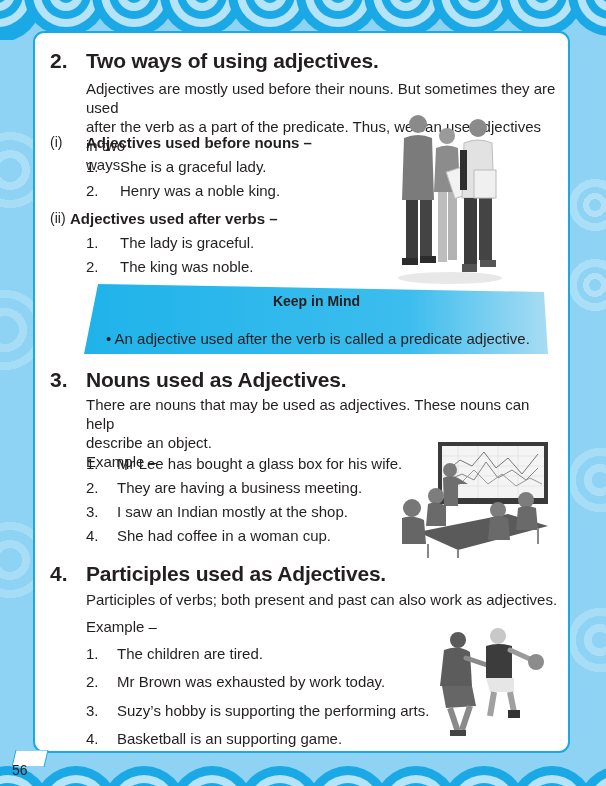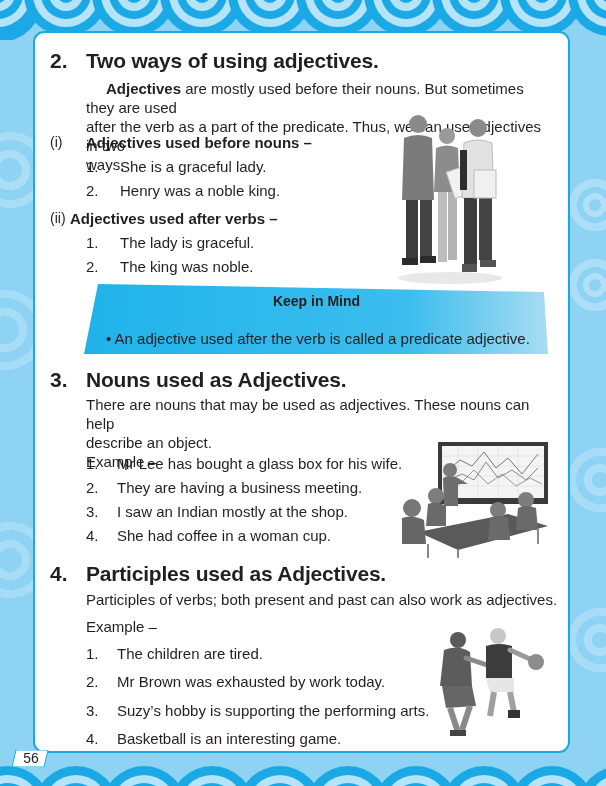--- a/index.html
+++ b/index.html
@@ -31,37 +31,37 @@
     position: absolute; left: 33px; top: 31px; width: 537px; height: 722px;
     background: #ffffff; border: 2px solid #1ba9e6; border-radius: 11px;
     box-sizing: border-box;
   }
   .sec-title {
     position: absolute; font-weight: bold; font-size: 21px; letter-spacing: -0.2px;
     color: #231f20;
   }
   .sec-num { position: absolute; font-weight: bold; font-size: 21px; }
   .para { position: absolute; font-size: 15px; line-height: 19px; color: #231f20; }
-  .para b { font-weight: bold; margin-left: 20px; }
+  .para b { font-weight: normal; }
   .li-num { position: absolute; font-size: 15px; }
   .li-text { position: absolute; font-size: 15px; }
   .sub-mark { position: absolute; font-size: 14px; }
   .sub-head { position: absolute; font-size: 15px; font-weight: bold; }
   .keep {
     position: absolute; left: 84px; top: 284px; width: 465px; height: 70px;
   }
   .keep svg { position: absolute; left: 0; top: 0; }
   .keep-title { position: absolute; left: 0; width: 465px; top: 9px; text-align: center; font-weight: bold; font-size: 14px; }
   .keep-line { position: absolute; left: 22px; font-size: 15px; }
   .pic { position: absolute; }
   .page-badge {
     position: absolute; left: 12px; top: 750px; width: 38px; height: 17px;
   }
   .page-badge svg { position: absolute; left: 0; top: 0; }
-  .page-num { position: absolute; left: 0; width: 38px; top: 0; text-align: center; font-size: 14px; line-height: 17px; }
+  .page-num { position: absolute; left: 0; width: 38px; top: 12px; font-size: 14px; line-height: 17px; }
 </style>
 </head>
 <body>
 
 <div class="bg-side"></div>
 
 <div class="wave top">
   <svg width="606" height="40" viewBox="0 0 606 40">
     <rect width="606" height="40" fill="#8fd3f4"></rect>
     <g>
@@ -238,21 +238,21 @@
 <div class="sec-title" style="left:86px; top:562px;">Participles used as Adjectives.</div>
 <div class="para" style="left:86px; top:590px; width:480px;">Participles of verbs; both present and past can also work as adjectives.</div>
 <div class="para" style="left:86px; top:617px;">Example –</div>
 <div class="li-num" style="left:86px; top:645px;">1.</div>
 <div class="li-text" style="left:117px; top:645px;">The children are tired.</div>
 <div class="li-num" style="left:86px; top:673px;">2.</div>
 <div class="li-text" style="left:117px; top:673px;">Mr Brown was exhausted by work today.</div>
 <div class="li-num" style="left:86px; top:702px;">3.</div>
 <div class="li-text" style="left:117px; top:702px;">Suzy’s hobby is supporting the performing arts.</div>
 <div class="li-num" style="left:86px; top:730px;">4.</div>
-<div class="li-text" style="left:117px; top:730px;">Basketball is an interesting game.</div>
+<div class="li-text" style="left:117px; top:730px;">Basketball is an supporting game.</div>
 
 <div class="pic" style="left:432px; top:628px; width:130px; height:120px;">
   <svg width="130" height="120" viewBox="0 0 130 120">
 
     <circle cx="26" cy="12" r="8" fill="#5a5a5a"></circle>
     <path d="M12 22 Q26 16 38 24 L40 58 L8 58 Z" fill="#5c5c5c"></path>
     <path d="M34 30 L70 42" stroke="#8a8a8a" stroke-width="5" stroke-linecap="round"></path>
     <path d="M10 58 L40 58 L44 78 L14 80 Z" fill="#666"></path>
     <path d="M18 80 L26 104" stroke="#8a8a8a" stroke-width="6"></path>
     <path d="M38 78 L30 102" stroke="#8a8a8a" stroke-width="6"></path>

